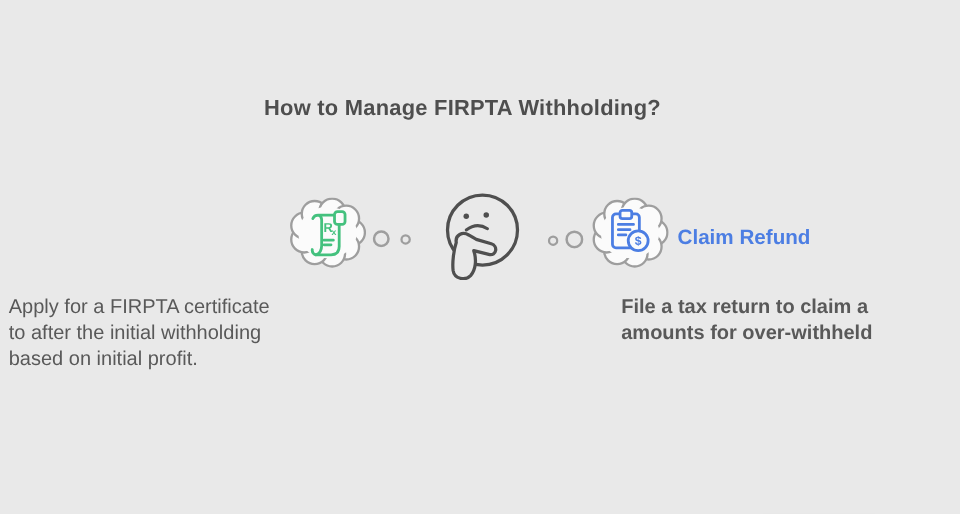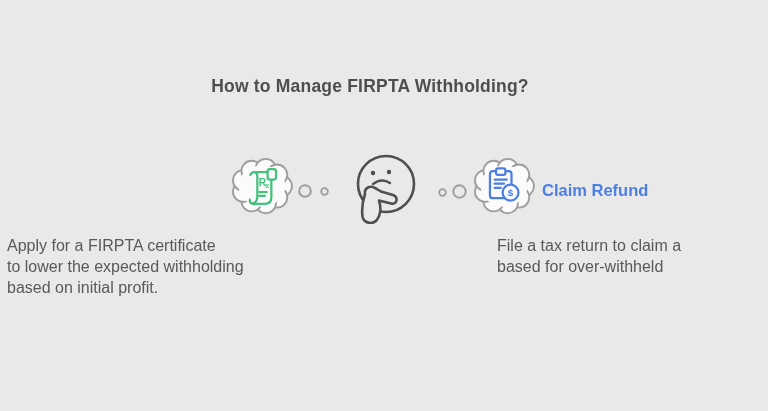--- a/index.html
+++ b/index.html
@@ -18,21 +18,21 @@
     letter-spacing:.2px;
   }
   .opt-label{position:absolute;top:181px;font-size:16.5px;font-weight:bold;white-space:nowrap;}
   .label-left{left:70px;color:var(--green);}
   .label-right{left:542px;color:var(--blue);}
   .desc{
     position:absolute;top:235px;width:256px;
     font-size:16px;line-height:21px;color:var(--body);
   }
   .desc-left{left:7px;}
-  .desc-right{left:497px;}
+  .desc-right{left:497px;font-weight:bold;}
   .abs{position:absolute;}
   svg text{font-family:"Liberation Sans",sans-serif;}
   .stroke-green{stroke:var(--green);}
   .fill-green{fill:var(--green);}
   .stroke-blue{stroke:var(--blue);}
   .fill-blue{fill:var(--blue);}
   .cloud-bump{stroke:var(--cloud-line);fill:var(--cloud-fill);}
   .cloud-core{fill:var(--cloud-fill);}
   .dot{stroke:var(--cloud-line);fill:none;}
   .face-line{stroke:var(--face);fill:none;}
@@ -111,22 +111,22 @@
       <path d="M7 11 H20 M7 15.5 H17 M7 20 H13.5"></path>
       <circle cx="24" cy="25" r="8.5" fill="var(--cloud-fill)"></circle>
       <text x="24" y="28.8" text-anchor="middle" font-size="10.5" font-weight="bold" class="fill-blue" stroke="none">$</text>
     </g>
   </svg>
 
   <div class="opt-label label-right">Claim Refund</div>
 
   <div class="desc desc-left">
     <div>Apply for a FIRPTA certificate</div>
-    <div>to lower the expected withholding</div>
+    <div>to after the initial withholding</div>
     <div>based on initial profit.</div>
   </div>
 
   <div class="desc desc-right">
     <div>File a tax return to claim a</div>
-    <div>based for over-withheld</div>
+    <div>amounts for over-withheld</div>
   </div>
 
 </div>
 
 </body></html>

